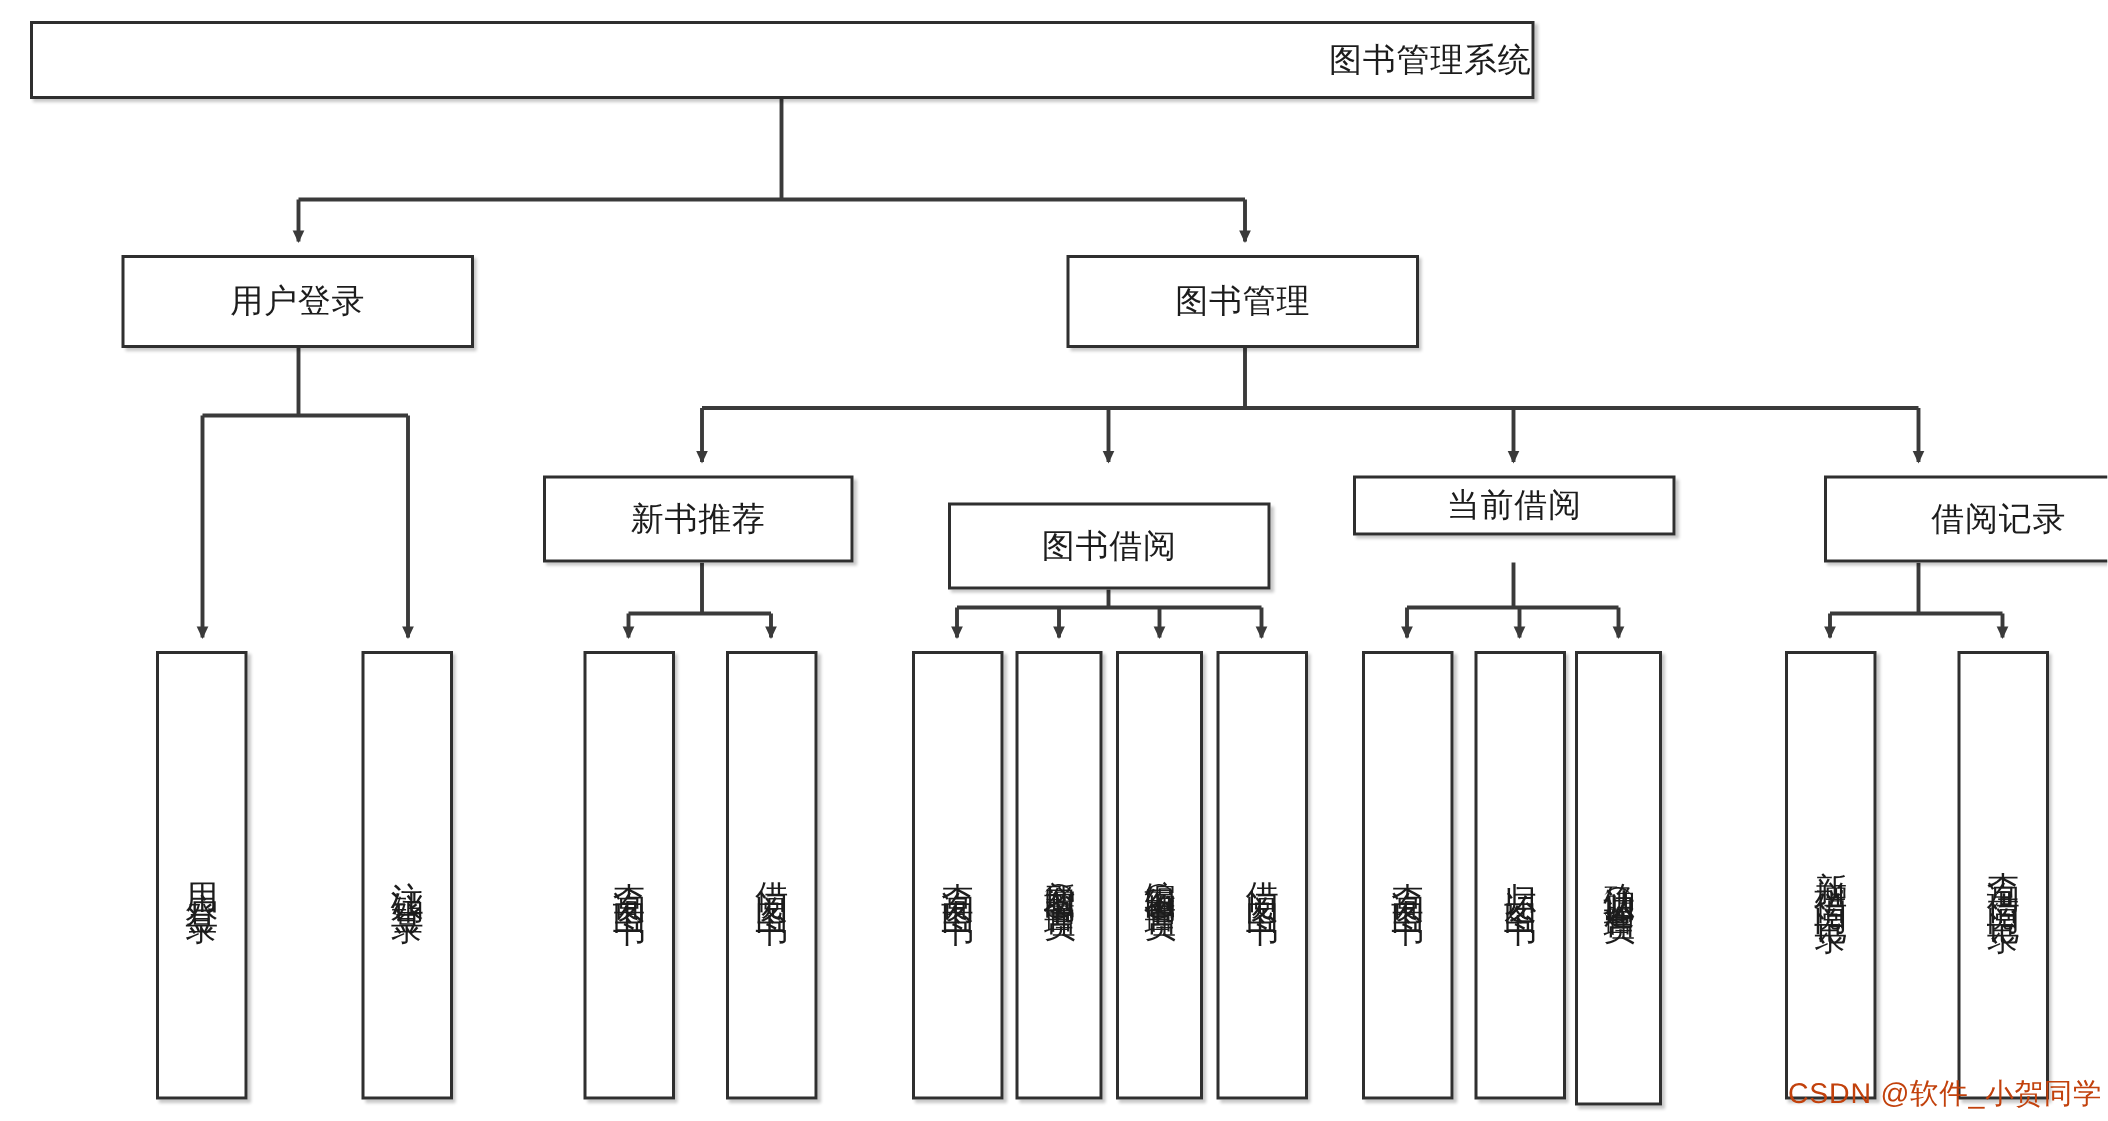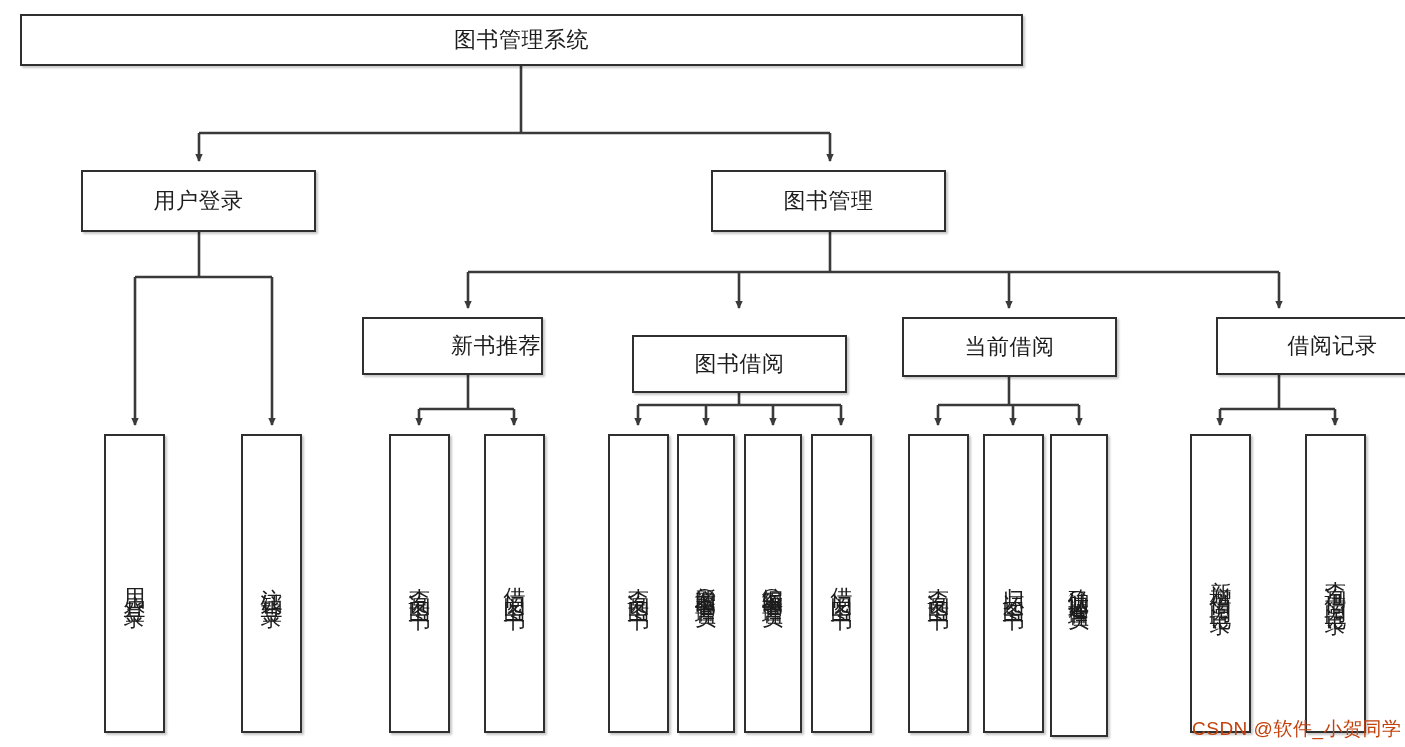--- a/index.html
+++ b/index.html
@@ -114,38 +114,38 @@
       <path d="M1013,405 L1013,425" marker-end="url(#arrowhead)"></path>
       <path d="M1079,405 L1079,425" marker-end="url(#arrowhead)"></path>
 
       <path d="M1279,375 L1279,409"></path>
       <path d="M1220,409 L1335,409"></path>
       <path d="M1220,409 L1220,425" marker-end="url(#arrowhead)"></path>
       <path d="M1335,409 L1335,425" marker-end="url(#arrowhead)"></path>
     </g>
   </svg>
 
-  <div class="node-box" style="left:20px; top:14px; width:1003px; height:52px;">
+  <div class="node-box" style="left:20px; top:14px; width:1003px; height:52px;justify-content:flex-end;">
     <span class="node-label">图书管理系统</span>
   </div>
 
   <div class="node-box" style="left:81px; top:170px; width:235px; height:62px;">
     <span class="node-label">用户登录</span>
   </div>
   <div class="node-box" style="left:711px; top:170px; width:235px; height:62px;">
     <span class="node-label">图书管理</span>
   </div>
 
-  <div class="node-box" style="left:362px; top:317px; width:181px; height:58px;justify-content:flex-end;">
+  <div class="node-box" style="left:362px; top:317px; width:207px; height:58px;">
     <span class="node-label">新书推荐</span>
   </div>
   <div class="node-box" style="left:632px; top:335px; width:215px; height:58px;">
     <span class="node-label">图书借阅</span>
   </div>
-  <div class="node-box" style="left:902px; top:317px; width:215px; height:60px;">
+  <div class="node-box" style="left:902px; top:317px; width:215px; height:40px;">
     <span class="node-label">当前借阅</span>
   </div>
   <div class="node-box" style="left:1216px; top:317px; width:233px; height:58px;">
     <span class="node-label">借阅记录</span>
   </div>
 
   <div class="node-box vertical" style="left:104px; top:434px; width:61px; height:299px;">
     <span class="node-label">用户登录</span>
   </div>
   <div class="node-box vertical" style="left:241px; top:434px; width:61px; height:299px;">

